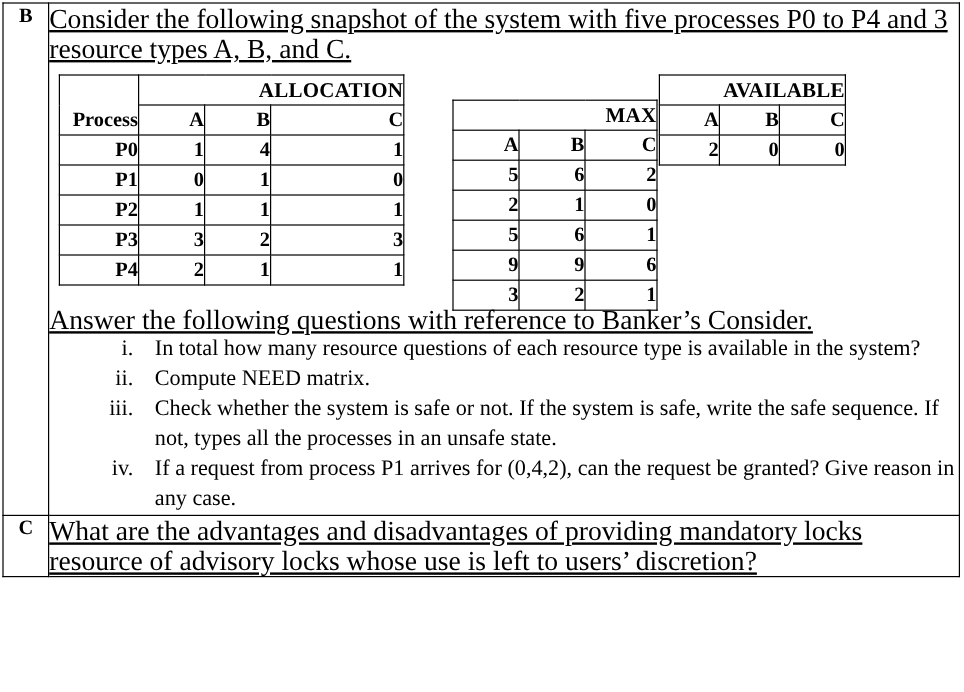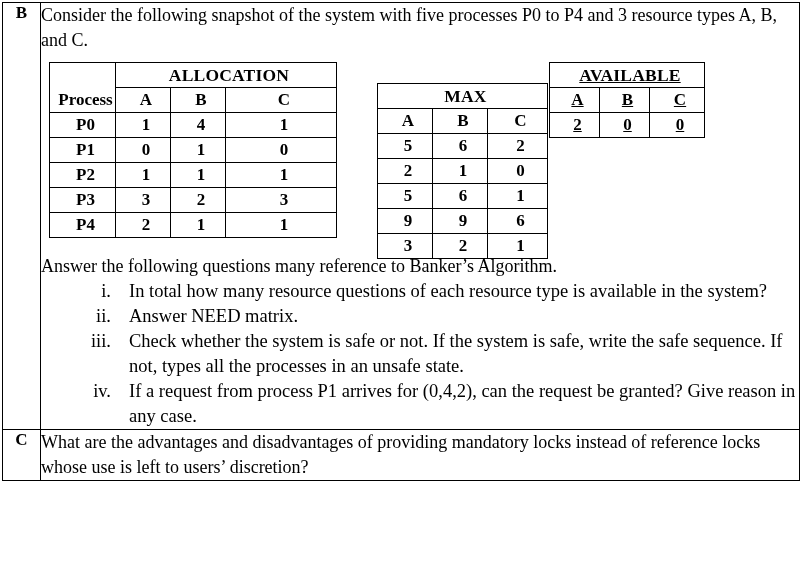--- a/index.html
+++ b/index.html
@@ -42,24 +42,25 @@
     font-weight: bold;
     font-size: 17px;
     padding-top: 5px;
   }
   td.body-cell {
     padding: 4px 6px 6px 8px;
   }
 
   
   .para {
-    font-size: 18px;
+    font-size: 23px;
     line-height: 25px;
     margin: 0;
     padding: 0;
+    text-decoration: underline;
   }
   .para-intro {
     padding-right: 6px;
   }
   .para-answer {
     margin-top: 6px;
   }
 
   
   .matrix-strip {
@@ -70,21 +71,21 @@
   .matrix {
     position: absolute;
     top: 0;
     border-collapse: collapse;
     table-layout: fixed;
     font-size: 17px;
   }
   .matrix td, .matrix th {
     border: 1px solid #000000;
     font-weight: bold;
-    text-align: center;
+    text-align: right;
     padding: 0 0 0 6px;
     height: 24px;
     line-height: 24px;
     box-sizing: border-box;
     white-space: nowrap;
   }
   .matrix .grp-head {
     font-size: 17.5px;
     letter-spacing: 0.2px;
   }
@@ -96,21 +97,21 @@
   .m-alloc col.c-b    { width: 55px; }
   .m-alloc col.c-c    { width: 111px; }
 
   
   .m-max { left: 336px; width: 170px; margin-top: 21px; }
   .m-max col.c-a { width: 55px; }
   .m-max col.c-b { width: 55px; }
   .m-max col.c-c { width: 60px; }
 
   
-  .m-avail { left: 508px; width: 155px; text-decoration: underline; }
+  .m-avail { left: 508px; width: 155px; }
   .m-avail col.c-a { width: 50px; }
   .m-avail col.c-b { width: 50px; }
   .m-avail col.c-c { width: 55px; }
 
   .proc-head {
     vertical-align: bottom;
     padding-bottom: 1px;
   }
 
   
@@ -260,47 +261,47 @@
                 <tr>
                   <td>2</td>
                   <td>0</td>
                   <td>0</td>
                 </tr>
               </tbody>
             </table>
 
           </div>
 
-          <p class="para para-answer">Answer the following questions many reference to Banker’s Algorithm.</p>
+          <p class="para para-answer">Answer the following questions with reference to Banker’s Consider.</p>
 
           <ol class="rlist">
             <li>
               <span class="rnum">i.</span>
               <span>In total how many resource questions of each resource type is available in the system?</span>
             </li>
             <li>
               <span class="rnum">ii.</span>
-              <span>Answer NEED matrix.</span>
+              <span>Compute NEED matrix.</span>
             </li>
             <li>
               <span class="rnum">iii.</span>
               <span>Check whether the system is safe or not. If the system is safe, write the safe sequence. If not, types all the processes in an unsafe state.</span>
             </li>
             <li>
               <span class="rnum">iv.</span>
               <span>If a request from process P1 arrives for (0,4,2), can the request be granted? Give reason in any case.</span>
             </li>
           </ol>
 
         </td>
       </tr>
 
       <tr>
         <td class="label-cell">C</td>
         <td class="body-cell">
-          <p class="para">What are the advantages and disadvantages of providing mandatory locks instead of reference locks whose use is left to users’ discretion?</p>
+          <p class="para">What are the advantages and disadvantages of providing mandatory locks resource of advisory locks whose use is left to users’ discretion?</p>
         </td>
       </tr>
 
     </tbody>
   </table>
 
 </div>
 
 </body></html>

